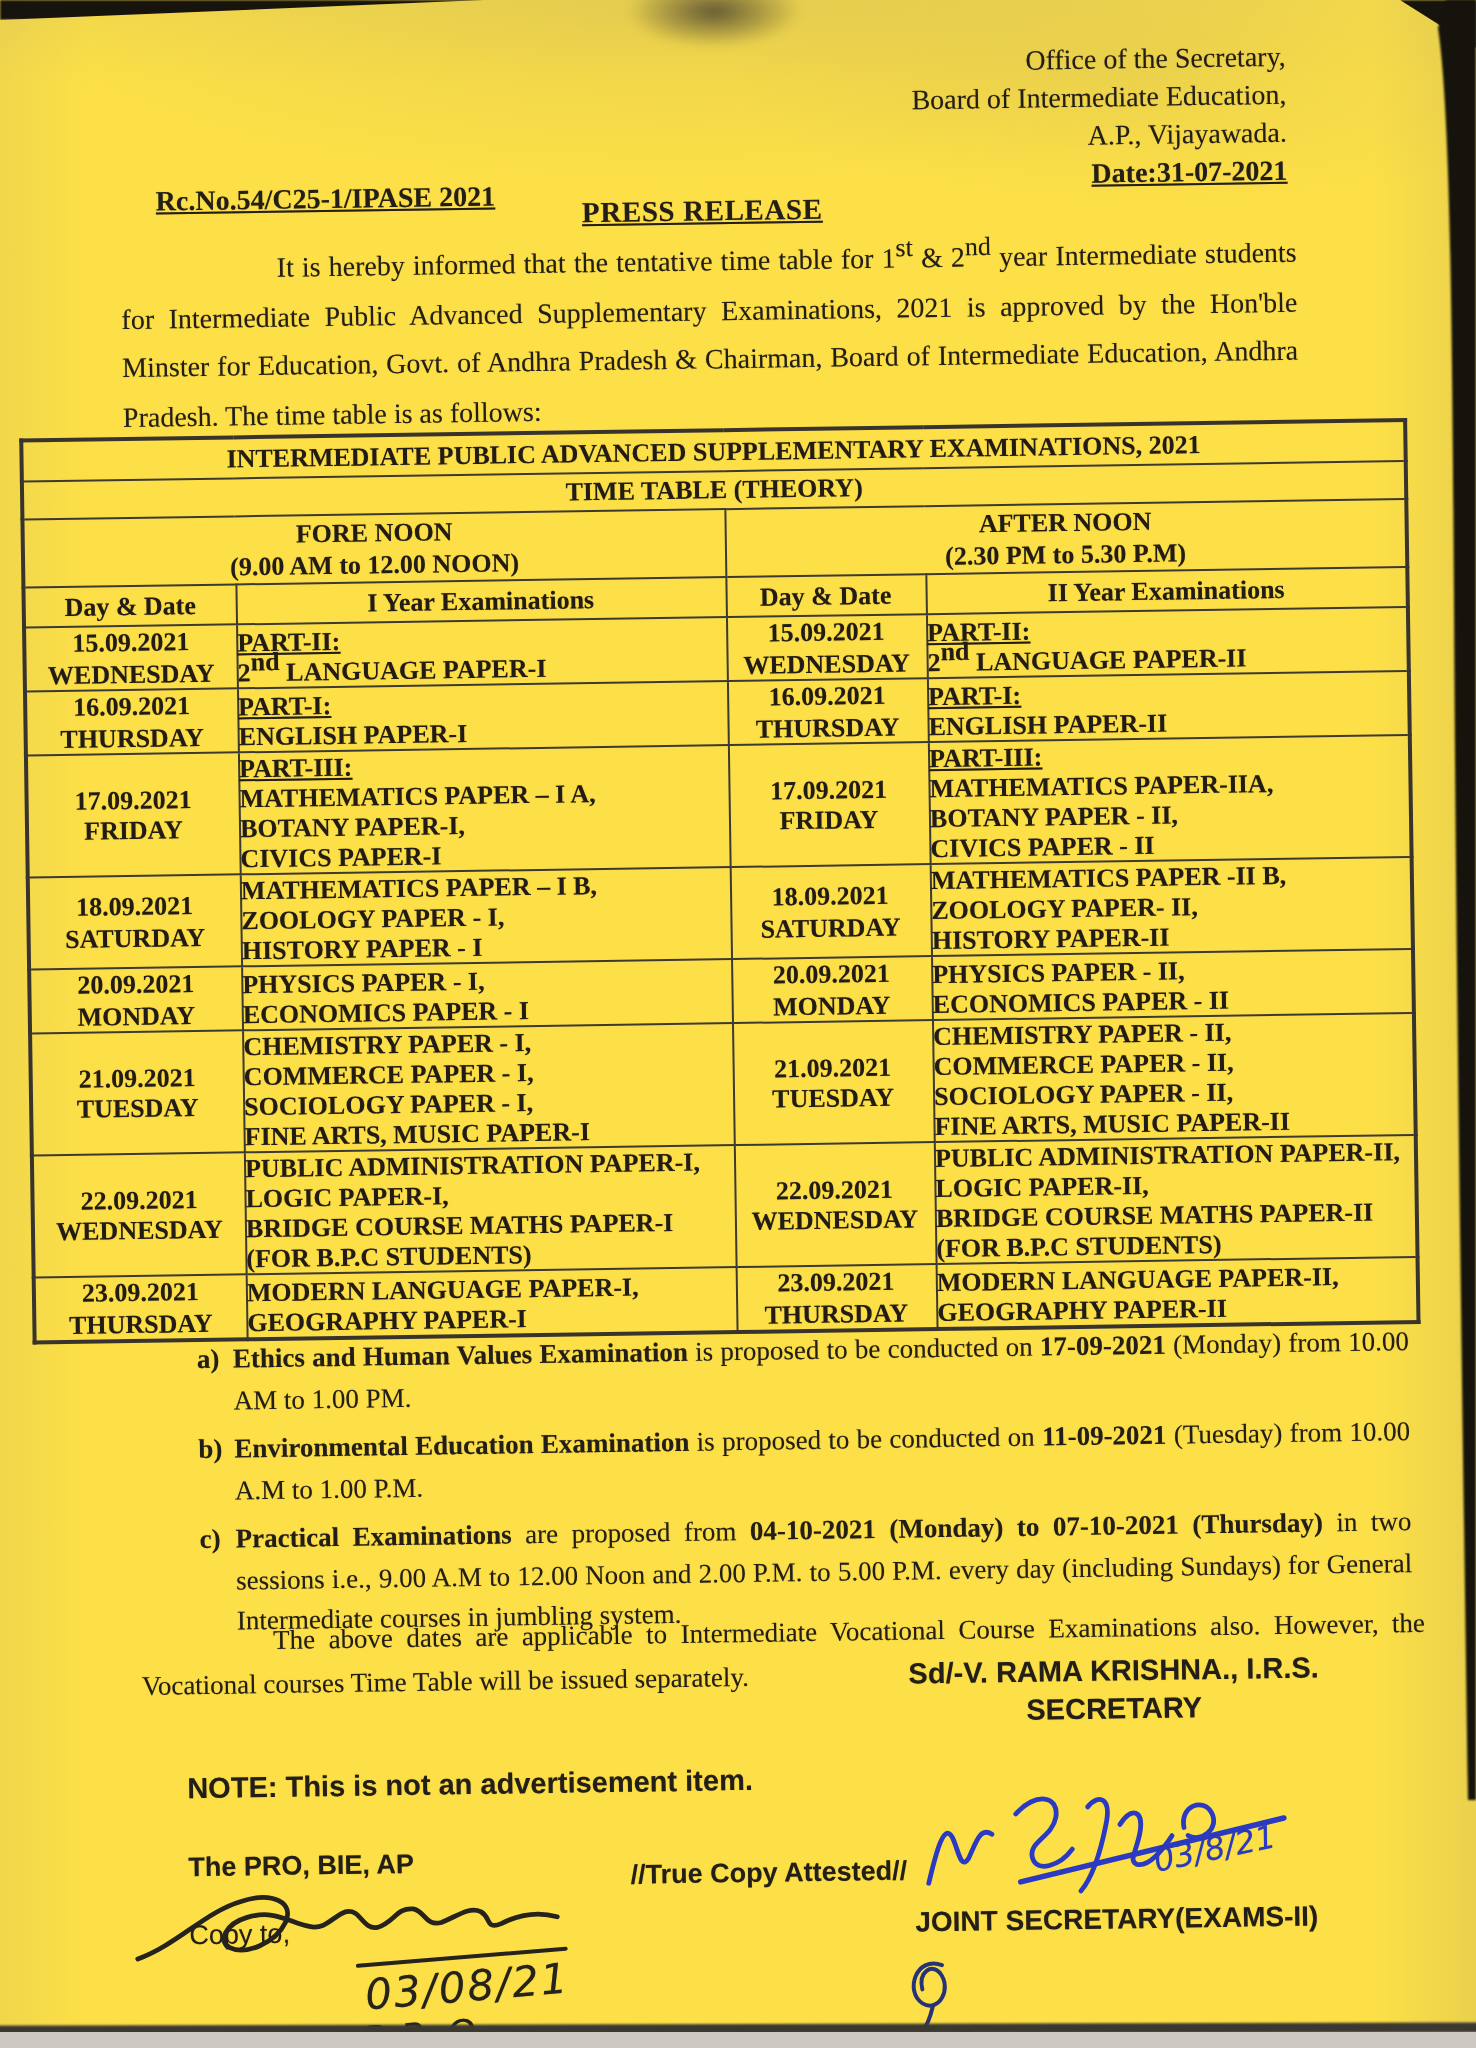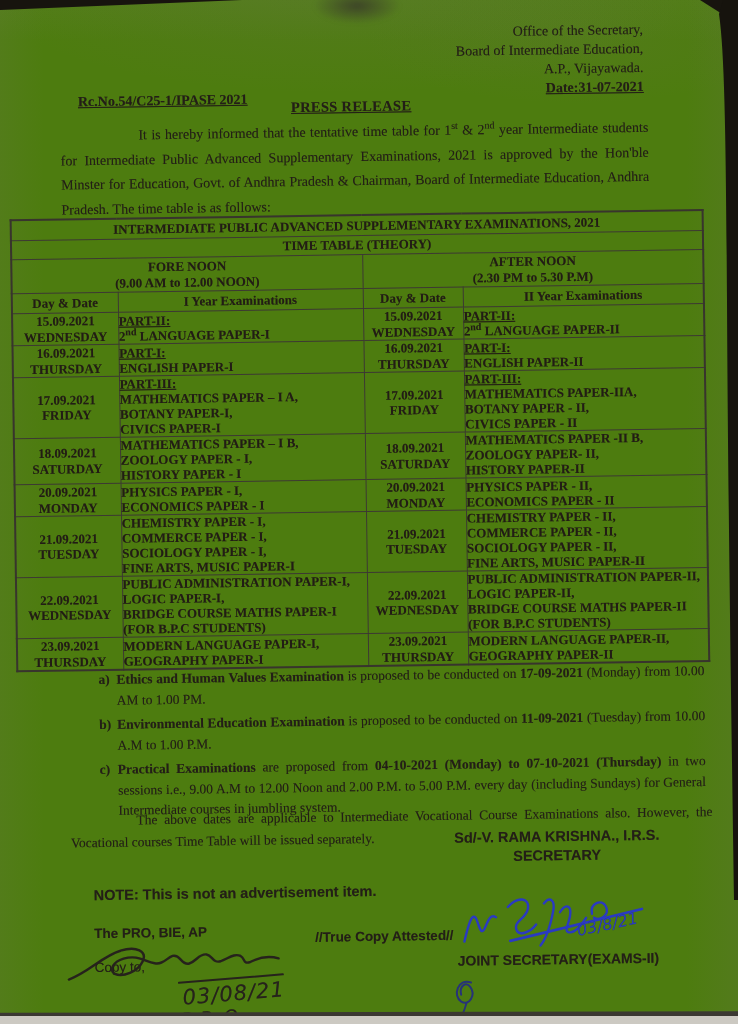--- a/index.html
+++ b/index.html
@@ -2,21 +2,21 @@
 <html><head>
 <meta charset="utf-8">
 <style>
   html,body{margin:0;padding:0;}
   body{
     width:738px;height:1024px;position:relative;overflow:hidden;
     background:#b9b6af;
     font-family:"Liberation Serif","DejaVu Serif",serif;
   }
   .page{
-    position:absolute;inset:0;background:#4d7c0f;
+    position:absolute;inset:0;background:#fde047;
   }
   .page-shading{
     position:absolute;inset:0;pointer-events:none;
     background:
       radial-gradient(480px 130px at 46% 0%, rgba(120,115,106,0.14), rgba(0,0,0,0) 72%),
       radial-gradient(300px 90px at 78% 4%, rgba(120,115,106,0.10), rgba(0,0,0,0) 70%),
       linear-gradient(90deg, rgba(130,126,118,0.10), rgba(0,0,0,0) 6%),
       linear-gradient(270deg, rgba(120,116,108,0.14), rgba(0,0,0,0) 7%),
       linear-gradient(180deg, rgba(140,136,128,0.08), rgba(0,0,0,0) 4%);
   }
@@ -58,21 +58,21 @@
     position:absolute;left:84px;top:90px;font-size:14px;font-weight:bold;text-decoration:underline;
   }
   .press-title{
     position:absolute;left:297px;top:98px;font-size:14.5px;font-weight:bold;
     text-decoration:underline;letter-spacing:.3px;
   }
   .intro{
     position:absolute;left:66px;top:120px;width:588px;margin:0;
     font-size:14px;line-height:24.5px;text-align:justify;text-indent:78px;
   }
-  .sup{font-size:10px;vertical-align:super;line-height:0;}
+  .sup{font-size:13px;vertical-align:super;line-height:0;}
   
   .tt{
     position:absolute;left:14px;top:214px;width:692px;
     border-collapse:collapse;table-layout:fixed;
     color:#221c15;
   }
   .tt td{border:1.5px solid #3d3933;font-weight:bold;font-size:13px;padding:0;}
   .tt{border:2.5px solid #38342d;}
   .c-title{text-align:center;height:19px;font-size:13.5px;}
   .c-subtitle{text-align:center;height:18px;font-size:13.5px;}

